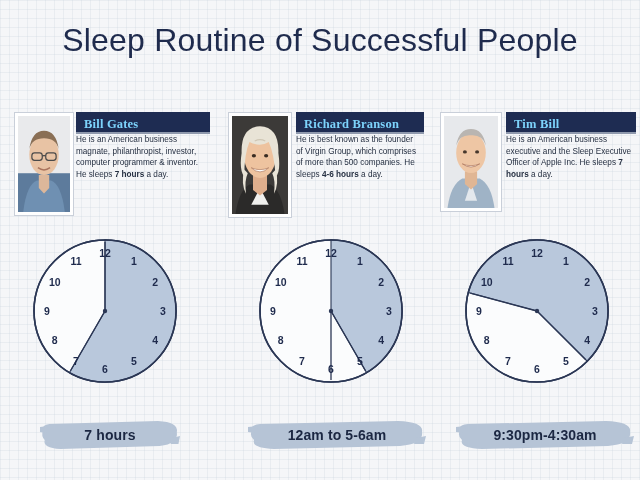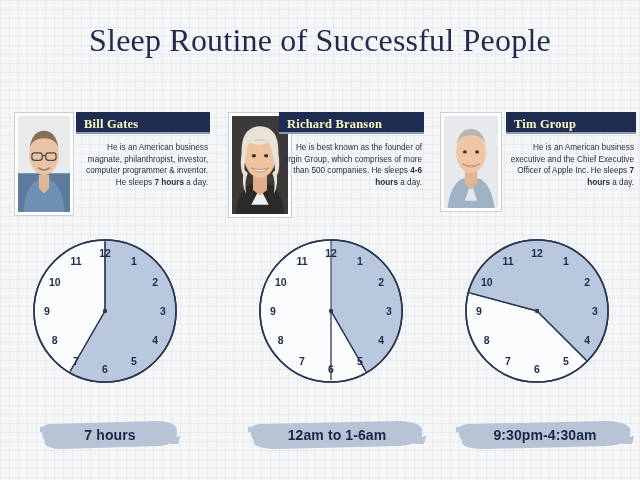--- a/index.html
+++ b/index.html
@@ -19,21 +19,21 @@
     position: relative;
   }
 
   
   #page-title {
     position: absolute;
     top: 22px;
     left: 0;
     width: 640px;
     text-align: center;
-    font-family: Liberation Serif, serif;
+    font-family: Liberation Sans, sans-serif;
     font-size: 32px;
     font-weight: 400;
     letter-spacing: 0.2px;
     color: #1f2b4d;
     white-space: nowrap;
   }
 
   
   .person-card {
     position: absolute;
@@ -68,47 +68,46 @@
     background: #6d7f93;
   }
 
   .card-body {
     position: absolute;
     left: 62px;
     top: 0;
     right: 0;
     bottom: 0;
   }
-  .person-card.c1 .card-body { left: 51px; }
+  .person-card.c1 .card-body { left: 68px; }
   .person-card.c2 .card-body { left: 66px; }
 
   .name-bar {
     background: #1e2c52;
     border-bottom: 2px solid #8f99ad;
     height: 22px;
     line-height: 22px;
     padding: 0 8px;
     box-sizing: border-box;
     overflow: hidden;
   }
   .name-bar span {
-    color: #fef9c3;
+    color: #7dd3fc;
     font-family: "Liberation Serif", serif;
     font-size: 12.5px;
     font-weight: 700;
     letter-spacing: 0.2px;
     white-space: nowrap;
   }
   .person-desc {
-    margin-top: 8px;
+    margin-top: 0;
     padding-right: 2px;
     font-size: 8.2px;
     line-height: 11.6px;
     color: #263042;
-    text-align: right;
   }
   .person-desc b { font-weight: 700; }
 
   
   .clock-wrap {
     position: absolute;
     top: 236px;
     width: 150px;
     height: 150px;
   }
@@ -226,24 +225,24 @@
         <ellipse cx="31" cy="40" rx="17" ry="22" fill="#eec6a4"></ellipse>
         <path d="M14 32 Q17 14 31 14 Q45 14 48 32 Q44 20 31 21 Q18 20 14 32 Z" fill="#b9b5b1"></path>
         <ellipse cx="24" cy="39" rx="2.3" ry="1.7" fill="#46372c"></ellipse>
         <ellipse cx="38" cy="39" rx="2.3" ry="1.7" fill="#46372c"></ellipse>
         <path d="M21 52 Q31 59 41 52 Q31 56 21 52 Z" fill="#ffffff" stroke="#b07a5f" stroke-width="0.8"></path>
       </svg>
     </div>
   </div>
   <div class="card-body">
     <div class="name-bar">
-      <span>Tim Group</span>
+      <span>Tim Bill</span>
     </div>
     <div class="person-desc">
-      <span>He is an American business executive and the Chief Executive Officer of Apple Inc. He sleeps </span><b>7 hours</b><span> a day.</span>
+      <span>He is an American business executive and the Sleep Executive Officer of Apple Inc. He sleeps </span><b>7 hours</b><span> a day.</span>
     </div>
   </div>
 </div>
 
 <div class="clock-wrap k0">
   <svg viewBox="0 0 150 150" width="150" height="150">
       <circle cx="75" cy="75" r="71" fill="#fbfcfd" stroke="#2b3755" stroke-width="1.6"></circle>
       <path d="M 75 75 L 75 4 A 71 71 0 1 1 39.500000000000014 136.48780366869516 Z" fill="#b9c8dc" stroke="#2b3755" stroke-width="1.1"></path>
       <circle cx="75" cy="75" r="71" fill="none" stroke="#2b3755" stroke-width="1.6"></circle>
       <line x1="75" y1="75" x2="75" y2="6" stroke="#2b3755" stroke-width="1.3"></line>
@@ -316,21 +315,21 @@
   </svg>
   <div class="ctext">7 hours</div>
 </div>
 
 <div class="caption p1">
   <svg class="stroke" viewBox="0 0 178 34" preserveAspectRatio="none">
     <path d="M4 12 Q2 7 12 6 L150 3 Q176 4 174 14 Q176 26 152 28 L26 31 Q3 30 6 22 Q1 18 4 12 Z" fill="#b6c4d6"></path>
     <path d="M0 9 L10 8 L8 15 L0 14 Z" fill="#b6c4d6"></path>
     <path d="M168 20 L178 18 L176 26 L166 26 Z" fill="#b6c4d6"></path>
   </svg>
-  <div class="ctext">12am to 1-6am</div>
+  <div class="ctext">12am to 5-6am</div>
 </div>
 
 <div class="caption p2">
   <svg class="stroke" viewBox="0 0 178 34" preserveAspectRatio="none">
     <path d="M4 12 Q2 7 12 6 L150 3 Q176 4 174 14 Q176 26 152 28 L26 31 Q3 30 6 22 Q1 18 4 12 Z" fill="#b6c4d6"></path>
     <path d="M0 9 L10 8 L8 15 L0 14 Z" fill="#b6c4d6"></path>
     <path d="M168 20 L178 18 L176 26 L166 26 Z" fill="#b6c4d6"></path>
   </svg>
   <div class="ctext">9:30pm-4:30am</div>
 </div>

